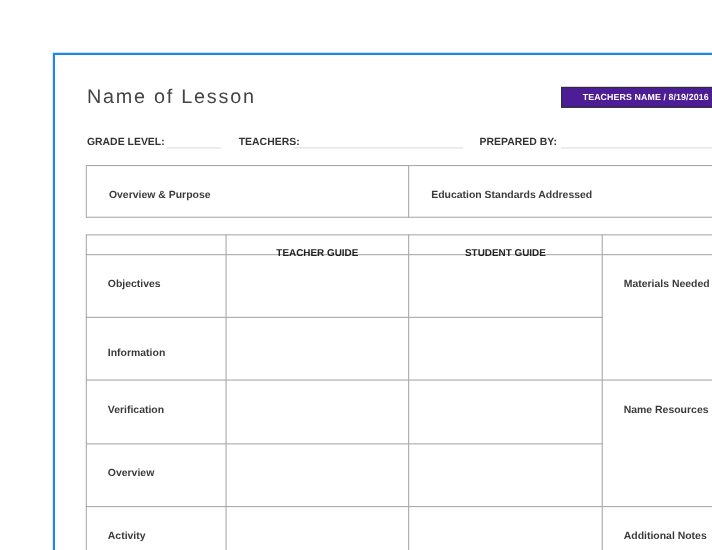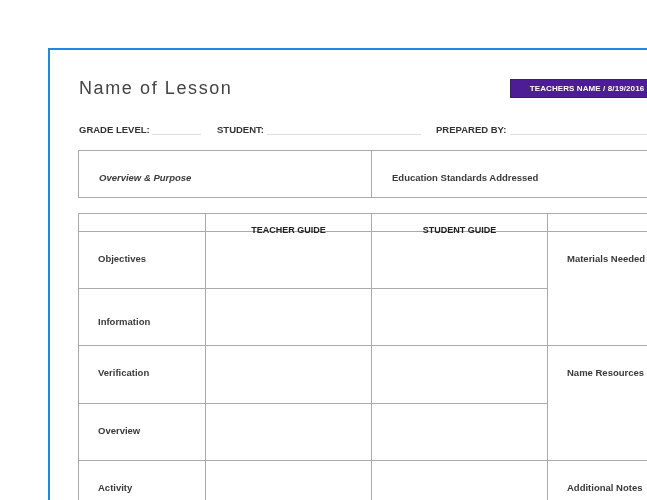--- a/index.html
+++ b/index.html
@@ -20,28 +20,28 @@
 </head>
 <body>
 
 <div class="frame"></div>
 
 <div class="title">Name of Lesson</div>
 <div class="badge">TEACHERS NAME /  8/19/2016</div>
 
 <div class="info-label" style="left:31px;">GRADE LEVEL:</div>
 <div class="info-line" style="left:104px; width:49px;"></div>
-<div class="info-label" style="left:169px;">STUDENT:</div>
+<div class="info-label" style="left:169px;">TEACHERS:</div>
 <div class="info-line" style="left:219px; width:154px;"></div>
 <div class="info-label" style="left:388px;">PREPARED BY:</div>
 <div class="info-line" style="left:462px; width:154px;"></div>
 
 <div class="box" style="left:30px; top:102px; width:587px; height:48px;"></div>
 <div class="vline" style="left:323px; top:102px; height:48px;"></div>
-<div class="cell" style="left:31px; top:103px; width:292px; height:46px;font-style:italic;">
+<div class="cell" style="left:31px; top:103px; width:292px; height:46px;">
   <span class="cell-label" style="left:4px; top:5px;">Overview &amp; Purpose</span>
 </div>
 <div class="cell" style="left:324px; top:103px; width:292px; height:46px;">
   <span class="cell-label" style="left:4px; top:5px;">Education Standards Addressed</span>
 </div>
 
 <div class="box" style="left:30px; top:165px; width:587px; height:305px;"></div>
 
 <div class="vline" style="left:157px; top:165px; height:305px;"></div>
 <div class="vline" style="left:323px; top:165px; height:305px;"></div>

